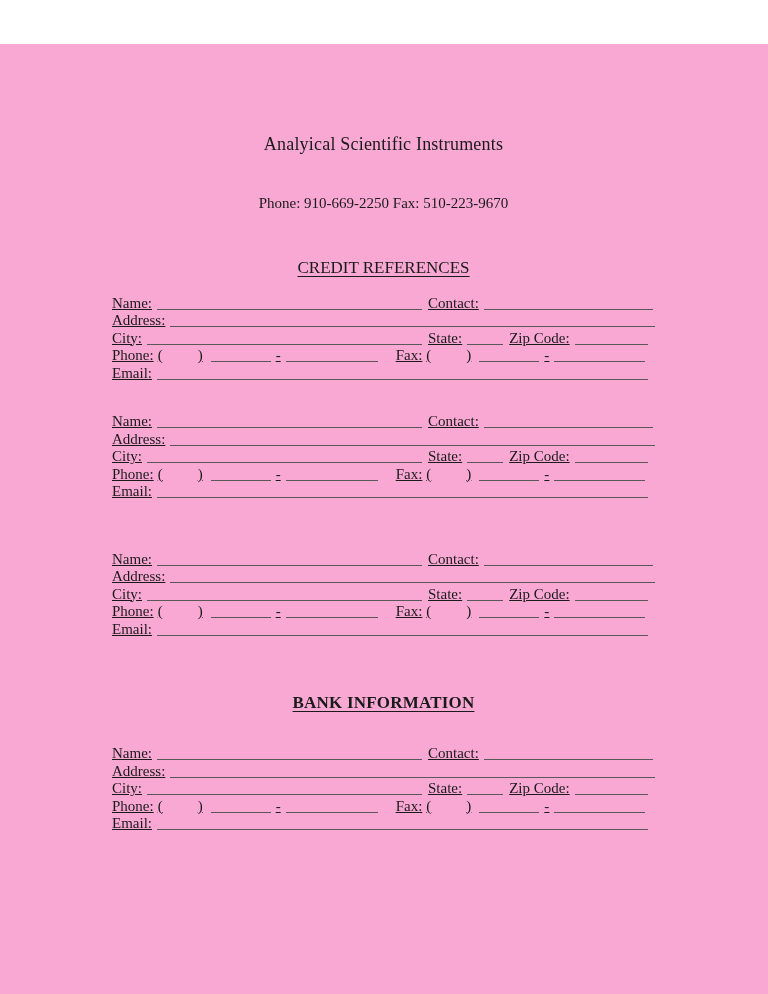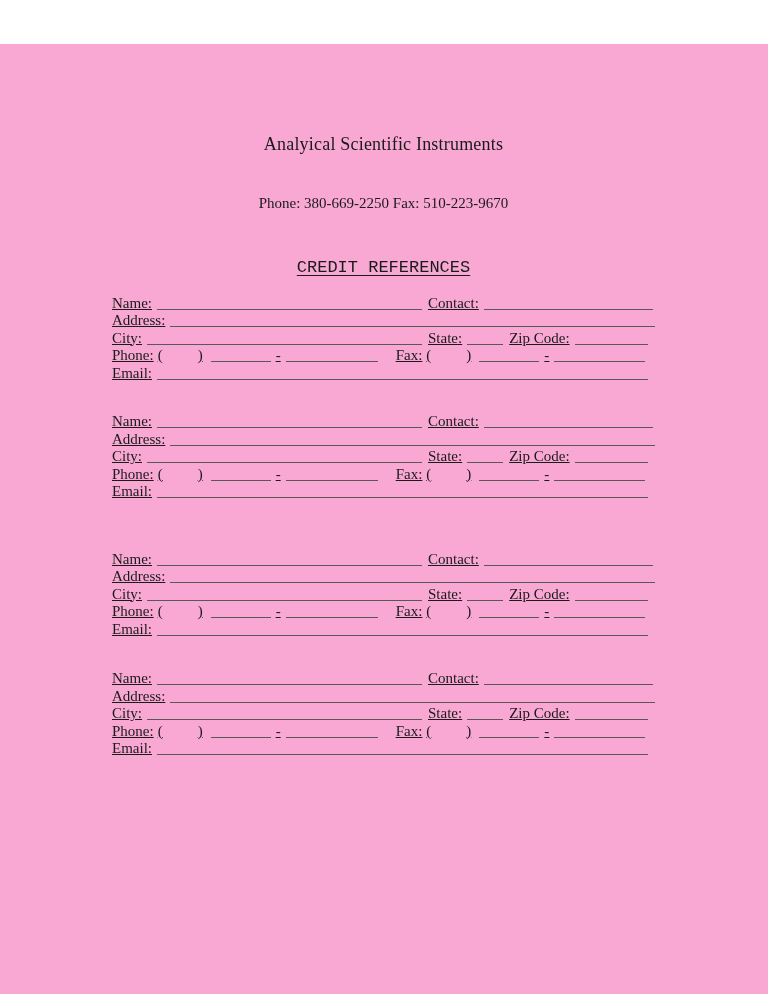--- a/index.html
+++ b/index.html
@@ -24,21 +24,20 @@
   .doc-contact {
     margin-top:39px;
     font-size:15px; line-height:18px;
     text-align:center;
   }
   .heading {
     text-align:center;
     font-size:17px; line-height:20px;
     text-decoration:underline;
     text-underline-offset:3px;
-    font-family:Liberation Mono, monospace;
   }
   .heading-credit { margin-top:46px; font-weight:normal; }
   .heading-bank   { margin-top:55px; font-weight:bold; letter-spacing:0.2px; }
   .instructions {
     margin-top:22px;
     font-size:15px; line-height:17.5px;
     width:543px;
   }
 
   
@@ -80,21 +79,21 @@
   .l-email   { flex:1; margin-right:7px; }
 </style>
 </head>
 <body>
 
 <div class="page">
   <div class="content">
 
     <div class="doc-title">Analyical Scientific Instruments</div>
 
-    <div class="doc-contact">Phone: 380-669-2250 Fax: 510-223-9670</div>
+    <div class="doc-contact">Phone: 910-669-2250 Fax: 510-223-9670</div>
 
     <div class="heading heading-credit">CREDIT REFERENCES</div>
 
 
     <div id="credit-blocks">
   <div class="form-block">
 
     <div class="form-row">
       <span class="lbl">Name:</span>
       <span class="line l-name"></span>
@@ -228,20 +227,21 @@
     </div>
 
     <div class="form-row">
       <span class="lbl">Email:</span>
       <span class="line l-email"></span>
     </div>
 
   </div>
 </div>
 
+    <div class="heading heading-bank">BANK INFORMATION</div>
 
     <div id="bank-blocks">
   <div class="form-block">
 
     <div class="form-row">
       <span class="lbl">Name:</span>
       <span class="line l-name"></span>
       <span class="lbl ml6">Contact:</span>
       <span class="line l-contact"></span>
     </div>

